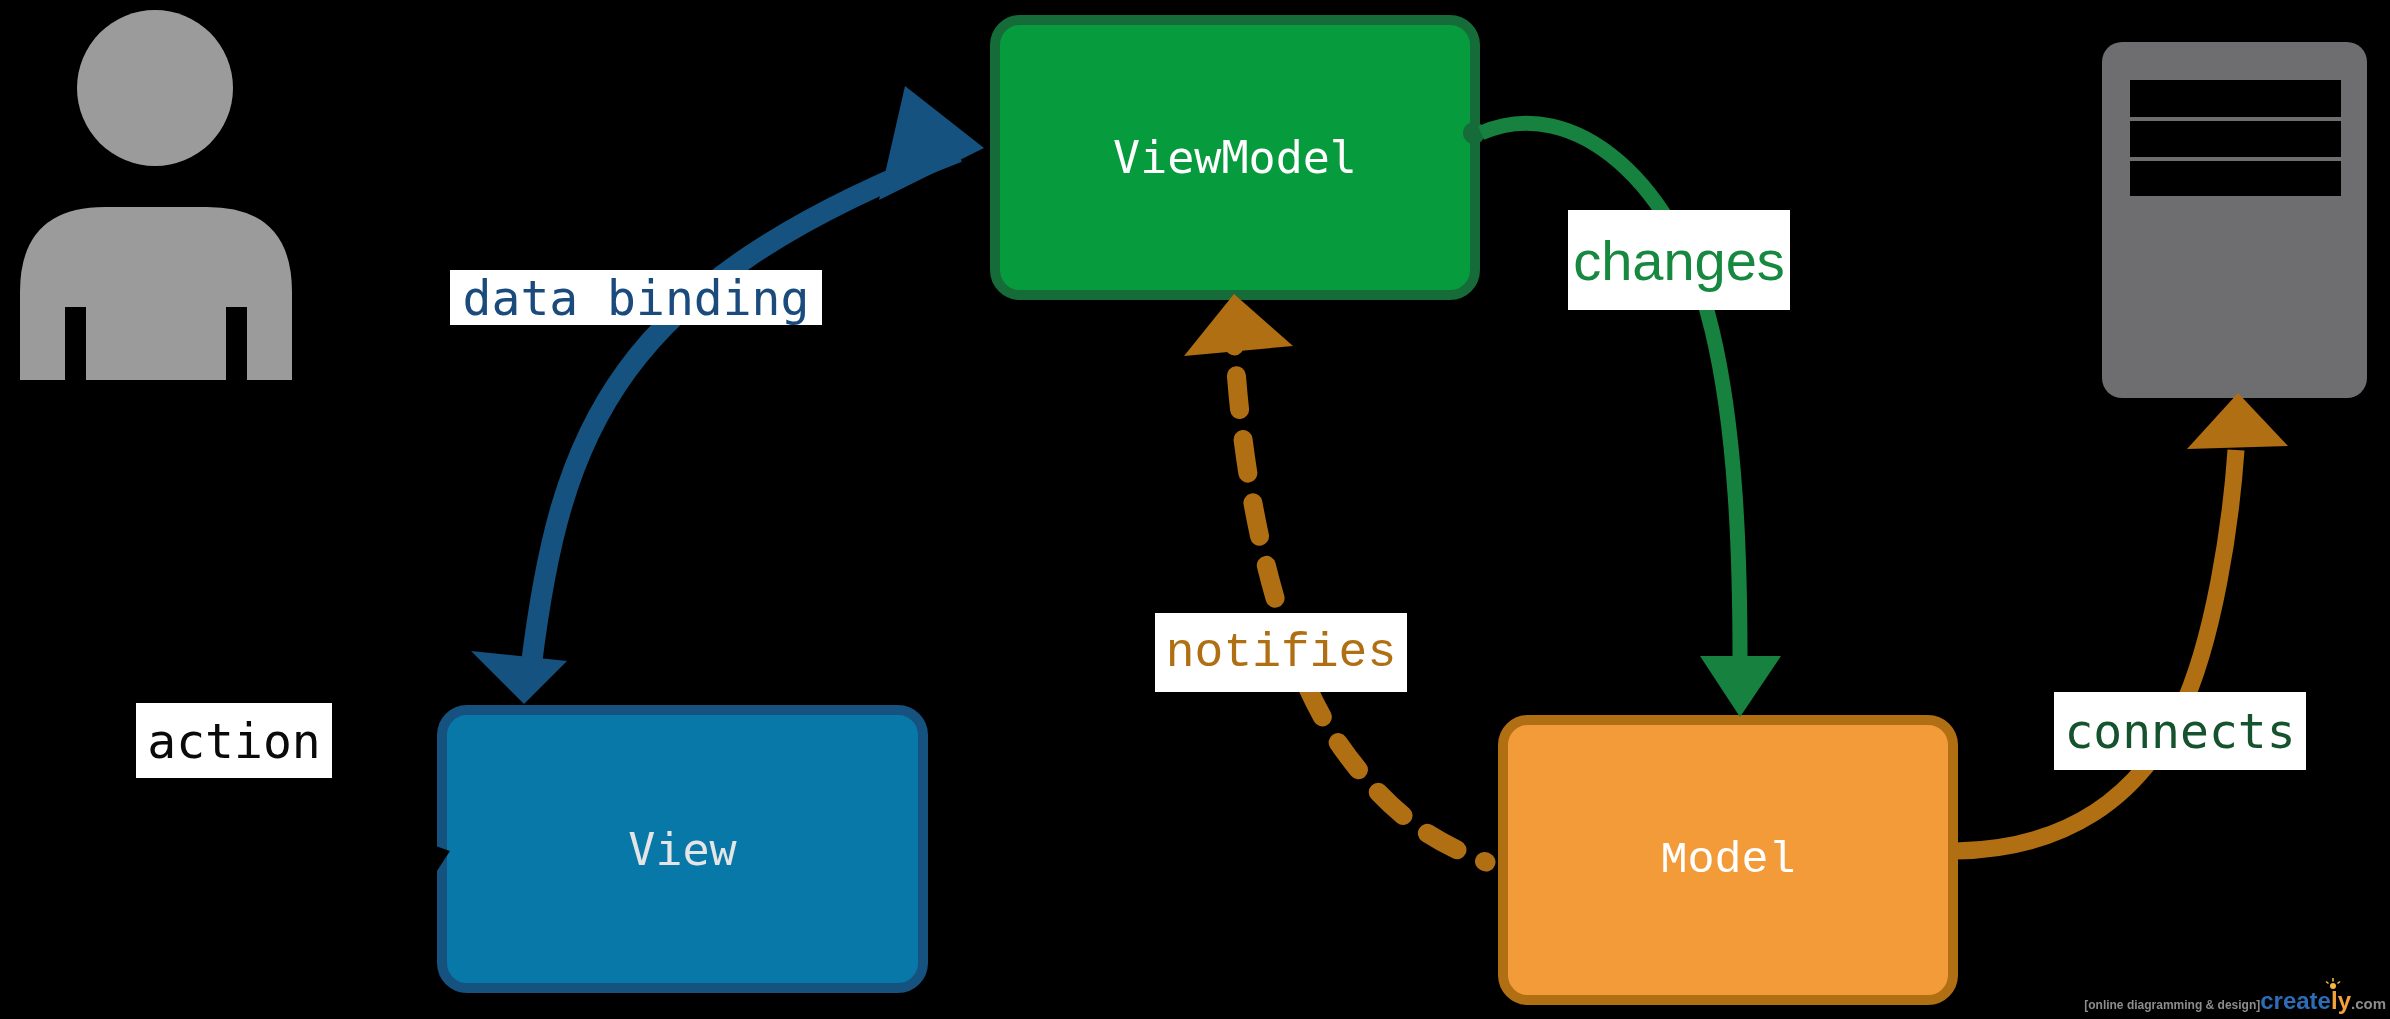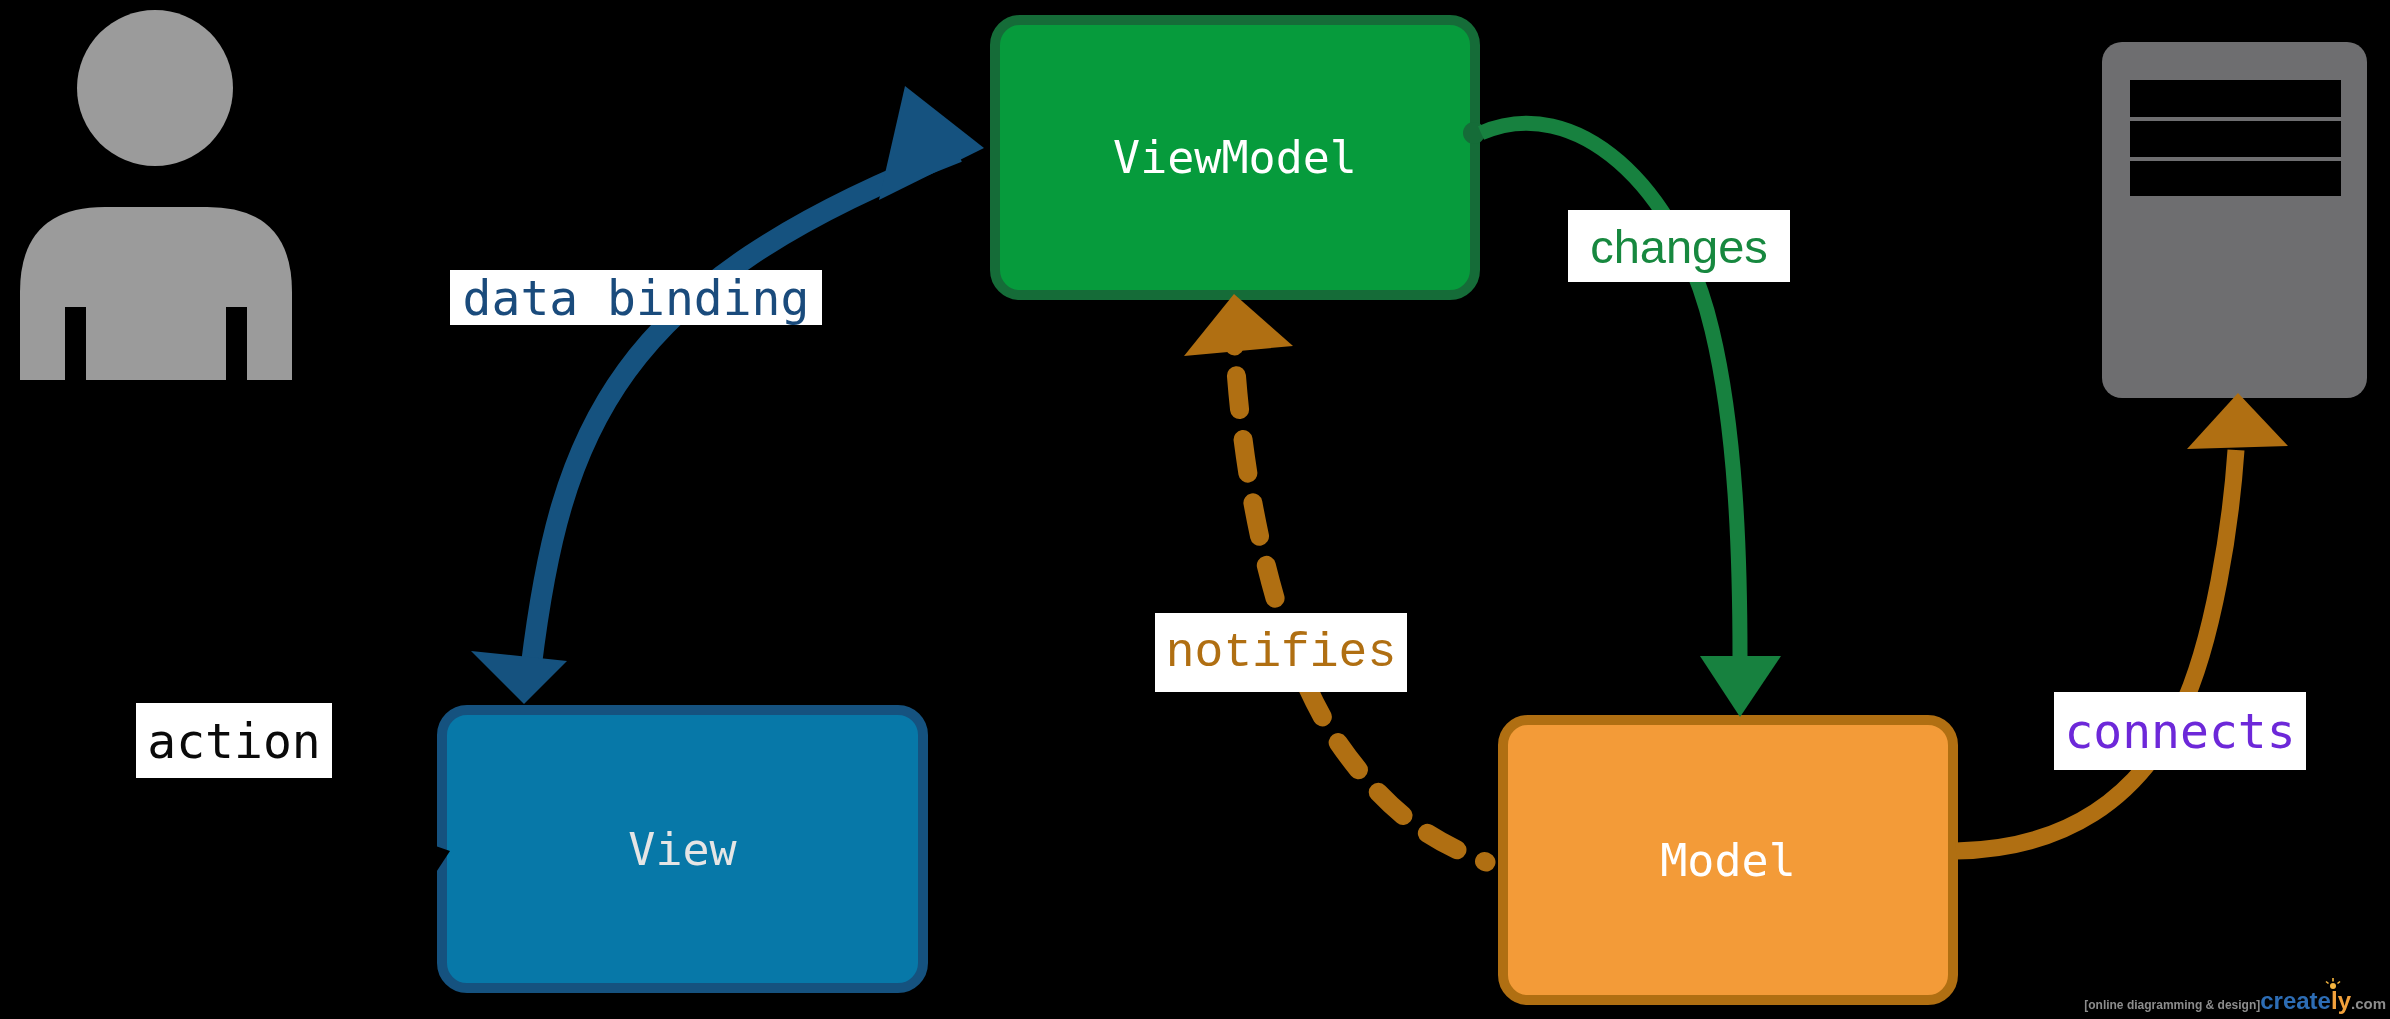--- a/index.html
+++ b/index.html
@@ -40,22 +40,22 @@
     position: absolute;
     z-index: 3;
     display: flex;
     align-items: center;
     justify-content: center;
     font-size: 48px;
     white-space: nowrap;
   }
   .lbl-data-binding { left: 450px;  top: 270px; width: 372px; height: 55px; }
   .lbl-action       { left: 136px;  top: 703px; width: 196px; height: 75px; }
-  .lbl-changes      { left: 1568px; top: 210px; width: 222px; height: 72px;
-                      font-family: "Liberation Sans", sans-serif; font-size: 47px; }
+  .lbl-changes      { left: 1568px; top: 210px; width: 222px; height: 100px;
+                      font-family: "Liberation Sans", sans-serif; font-size: 56px; }
   .lbl-notifies     { left: 1155px; top: 613px; width: 252px; height: 79px; font-family: Liberation Mono, monospace; }
   .lbl-connects     { left: 2054px; top: 692px; width: 252px; height: 78px; }
 
   .watermark {
     position: absolute;
     right: 4px; bottom: 4px;
     z-index: 4;
     display: flex;
     align-items: baseline;
     font-family: "Liberation Sans", sans-serif;
@@ -72,21 +72,21 @@
 
   <div class="node node-viewmodel" style="background-color: rgb(6, 155, 60); border-color: rgb(21, 108, 56);">
     <span class="node-label" data-bind="nodes.viewmodel.label" style="color: rgb(255, 255, 255);">ViewModel</span>
   </div>
 
   <div class="node node-view" style="background-color: rgb(7, 120, 168); border-color: rgb(21, 82, 127);">
     <span class="node-label" data-bind="nodes.view.label" style="color: #e5e5e5;">View</span>
   </div>
 
   <div class="node node-model" style="background-color: rgb(243, 155, 56); border-color: rgb(176, 111, 18);">
-    <span class="node-label" data-bind="nodes.model.label" style="color: rgb(255, 255, 255);">Model</span>
+    <span class="node-label" data-bind="nodes.model.label" style="color: rgb(255, 255, 255); font-family: Liberation Mono, monospace;">Model</span>
   </div>
 
   <svg class="layer-svg" viewBox="0 0 2390 1019">
 
     <g>
       <circle cx="155" cy="88" r="78" fill="#9B9B9B"></circle>
       <path d="M 20 380 L 20 292 Q 20 207 105 207 L 207 207 Q 292 207 292 292 L 292 380 Z" fill="#9B9B9B"></path>
       <rect x="65" y="307" width="21" height="74" fill="#000000"></rect>
       <rect x="226" y="307" width="21" height="74" fill="#000000"></rect>
     </g>
@@ -124,21 +124,21 @@
   </svg>
 
   <div class="edge-label lbl-data-binding" data-bind="labels.data_binding.text" style="background-color: rgb(255, 255, 255); color: rgb(26, 75, 124);">data binding</div>
 
   <div class="edge-label lbl-action" data-bind="labels.action.text" style="background-color: rgb(255, 255, 255); color: rgb(10, 10, 10);">action</div>
 
   <div class="edge-label lbl-changes" data-bind="labels.changes.text" style="background-color: rgb(255, 255, 255); color: rgb(23, 136, 63);">changes</div>
 
   <div class="edge-label lbl-notifies" data-bind="labels.notifies.text" style="background-color: rgb(255, 255, 255); color: rgb(176, 111, 18);">notifies</div>
 
-  <div class="edge-label lbl-connects" data-bind="labels.connects.text" style="background-color: rgb(255, 255, 255); color: #6d28d9;">connects</div>
+  <div class="edge-label lbl-connects" data-bind="labels.connects.text" style="background-color: rgb(255, 255, 255); color: #14532d;">connects</div>
 
   <div class="watermark">
     <span class="wm-prefix" data-bind="watermark.prefix" style="color: rgb(140, 140, 140);">[online diagramming &amp; design]</span>
     <span class="wm-brand">
       <span data-bind="watermark.brand_primary" style="color: rgb(45, 109, 181);">create</span><span data-bind="watermark.brand_accent" style="color: rgb(242, 161, 60);">ly</span>
       <svg class="wm-bulb" viewBox="0 0 16 14">
         <circle cx="8" cy="9" r="3" fill="#F5B53F"></circle>
         <g stroke-width="1.6" fill="none" stroke="#F5B53F">
           <line x1="8" y1="4.5" x2="8" y2="1"></line>
           <line x1="3.5" y1="6.5" x2="1" y2="4.5"></line>

